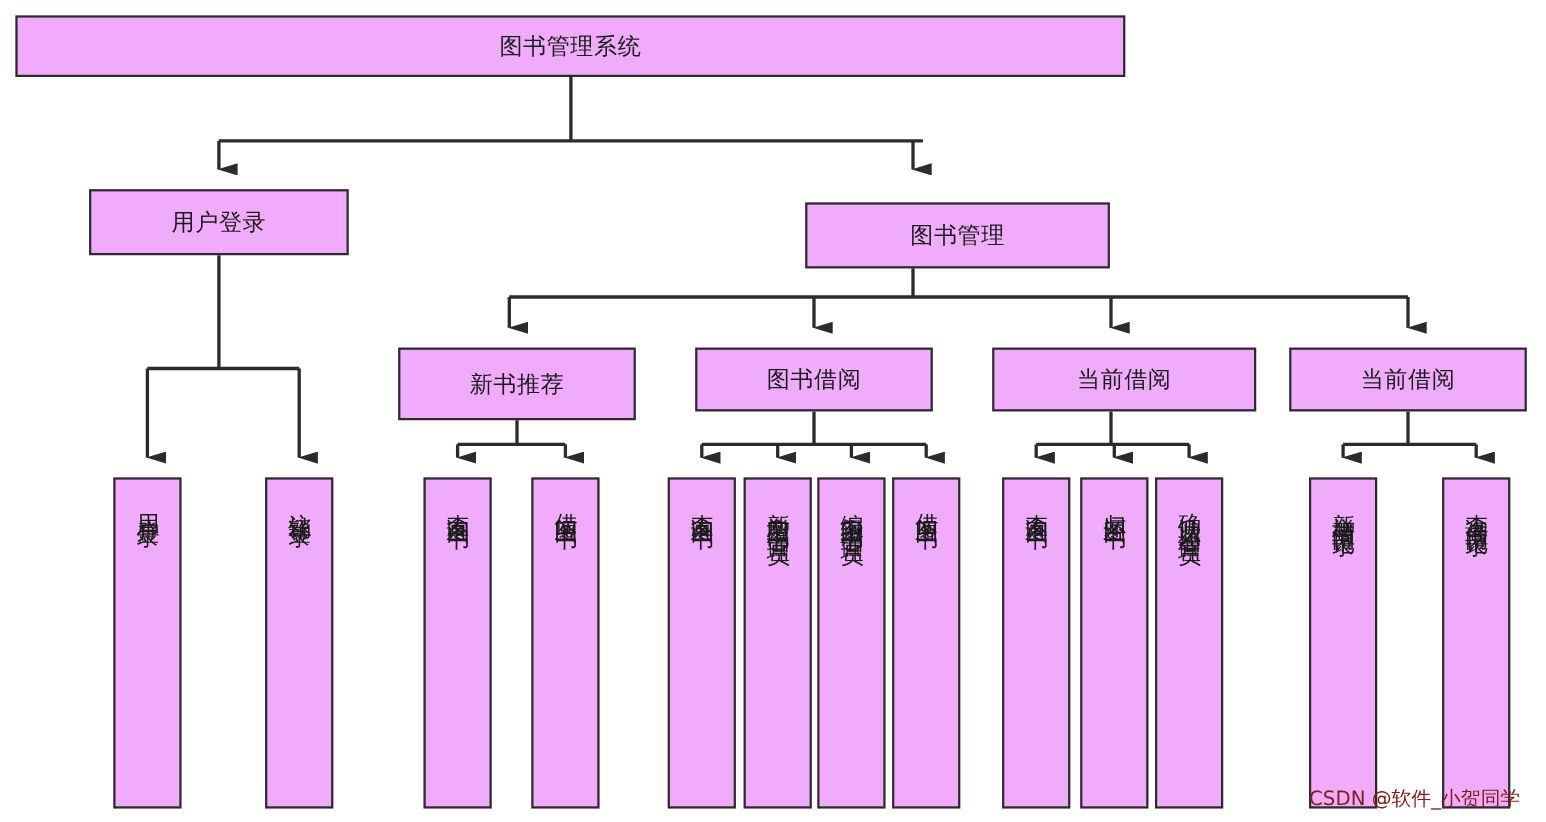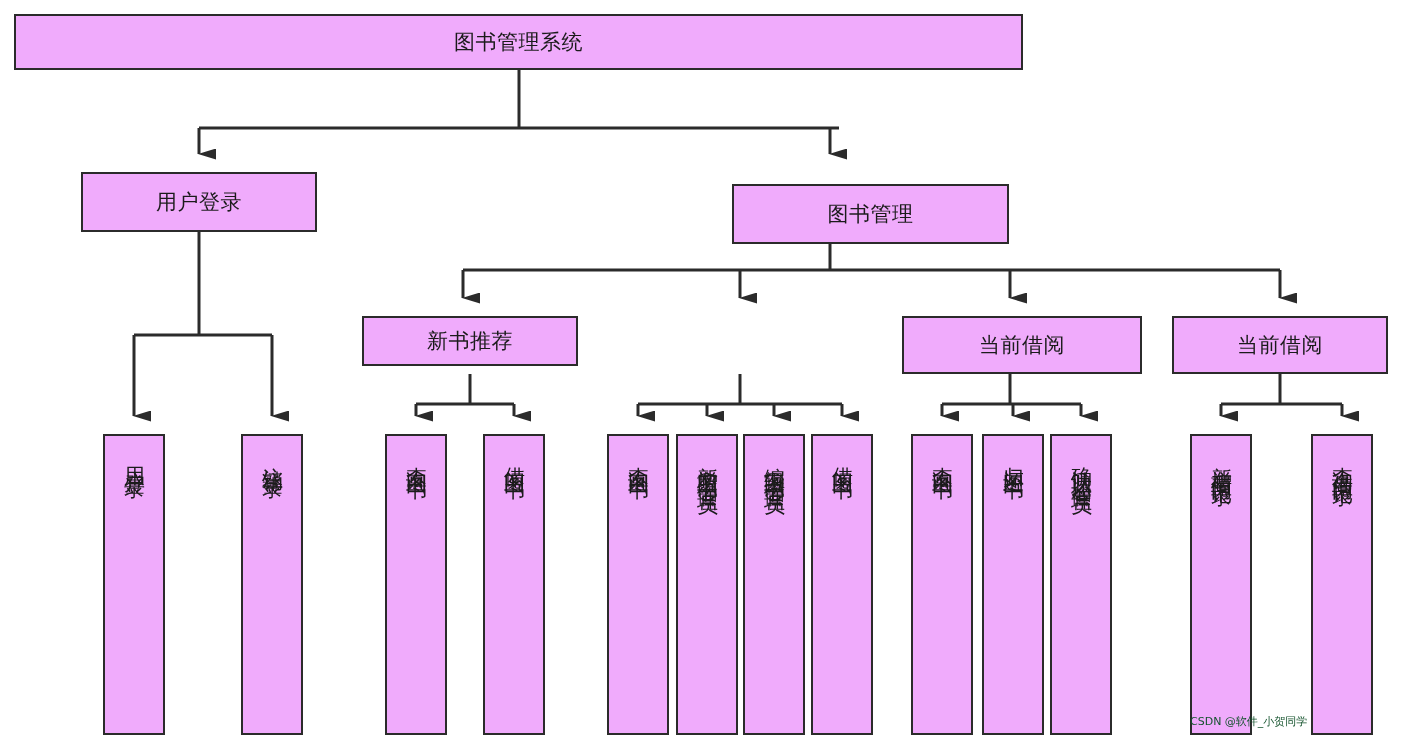--- a/index.html
+++ b/index.html
@@ -55,22 +55,22 @@
     text-orientation: upright;
     font-size: 21px;
     letter-spacing: 4px;
     line-height: 1;
     white-space: nowrap;
   }
   .watermark {
     position: absolute;
     left: 1190px;
     top: 714px;
-    font-size: 11px;
-    color: #14532d;
+    font-size: 18px;
+    color: #7f1d1d;
     white-space: nowrap;
     z-index: 5;
   }
 </style>
 </head>
 <body>
 
 <div id="diagram-root">
 
   <svg class="wires" viewBox="0 0 1405 747" width="1405" height="747" xmlns="http://www.w3.org/2000/svg">
@@ -128,22 +128,25 @@
     <span class="node-label">图书管理系统</span>
   </div>
 
   <div class="node" style="left: 81px; top: 172px; width: 236px; height: 60px;">
     <span class="node-label">用户登录</span>
   </div>
   <div class="node" style="left: 732px; top: 172px; width: 277px; height: 60px; margin-top: 12px;">
     <span class="node-label">图书管理</span>
   </div>
 
-  <div class="node" style="left: 362px; top: 316px; width: 216px; height: 50px;">
+  <div class="node" style="left: 362px; top: 316px; width: 216px; height: 66px;">
     <span class="node-label">新书推荐</span>
+  </div>
+  <div class="node" style="left: 632px; top: 316px; width: 216px; height: 58px;">
+    <span class="node-label">图书借阅</span>
   </div>
   <div class="node" style="left: 902px; top: 316px; width: 240px; height: 58px;">
     <span class="node-label">当前借阅</span>
   </div>
   <div class="node" style="left: 1172px; top: 316px; width: 216px; height: 58px;">
     <span class="node-label">当前借阅</span>
   </div>
 
   <div class="node vertical" style="left: 103px; top: 434px; width: 62px; height: 301px;">
     <span class="node-label">用户登录</span>

